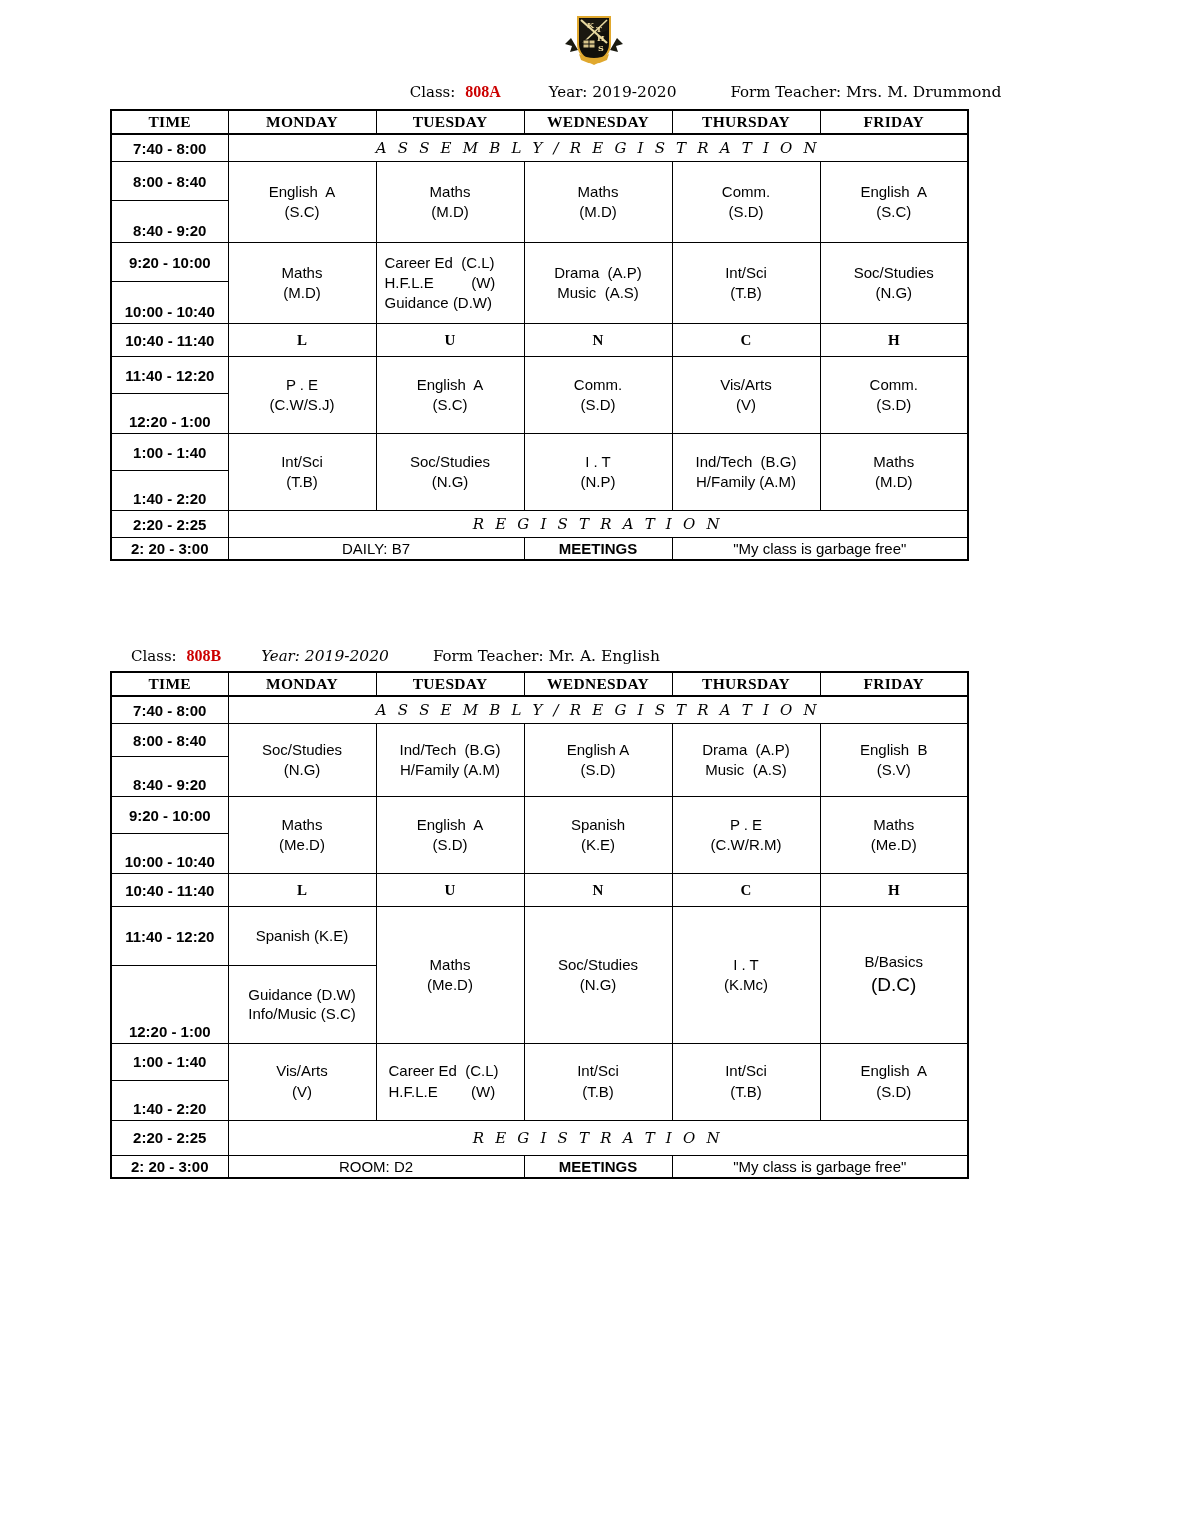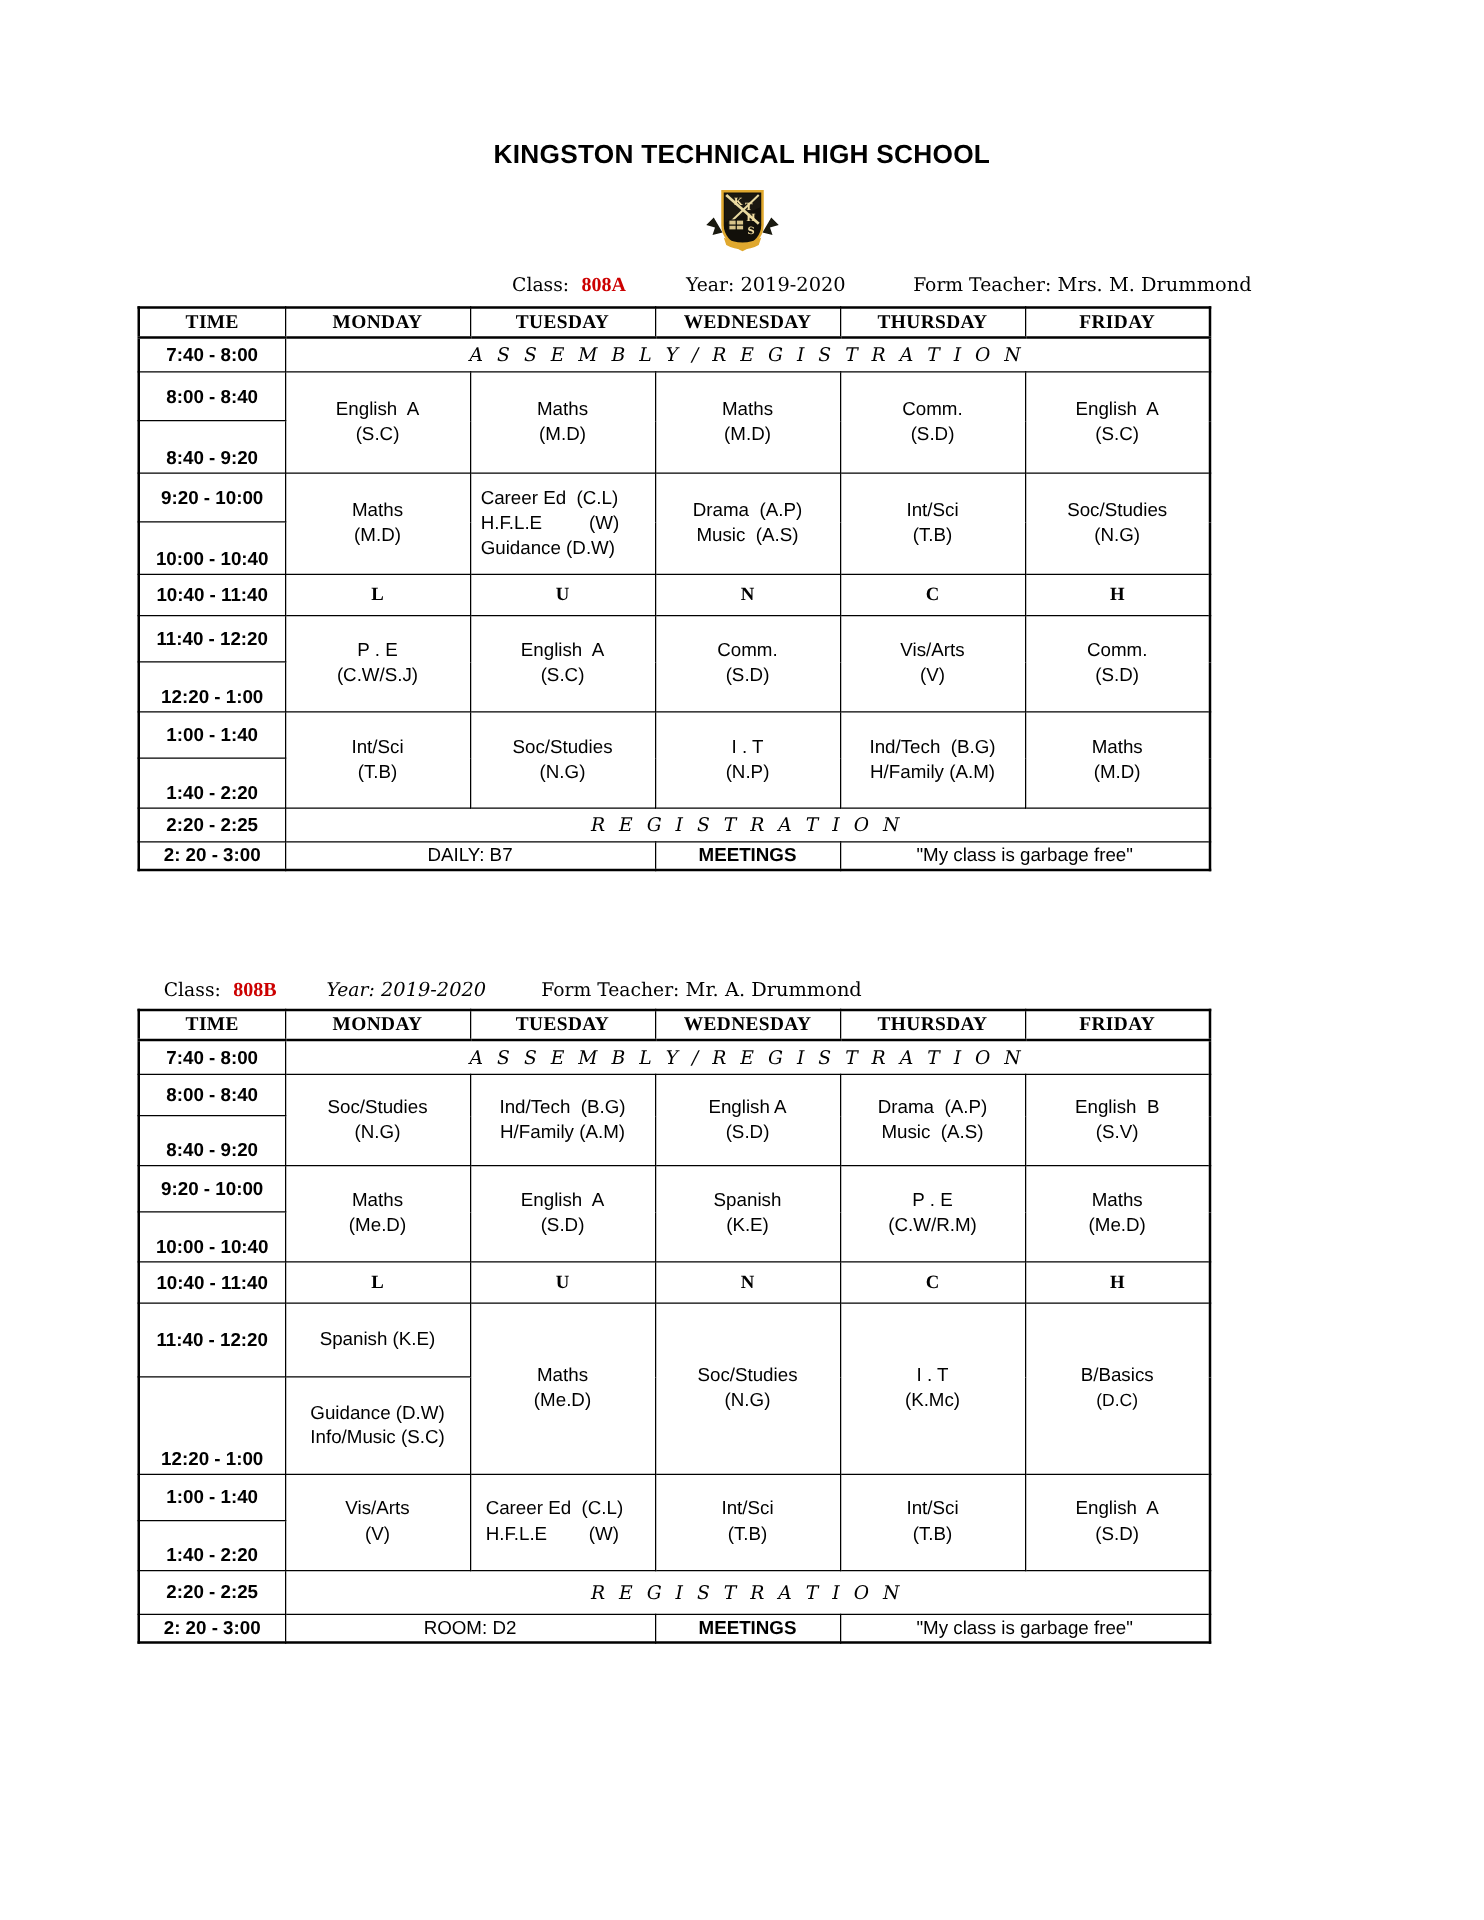--- a/index.html
+++ b/index.html
@@ -109,21 +109,21 @@
   .tm-top { border-bottom: 1px solid #000; }
   .tm-bot { border-top: 1px solid #000; }
 
   .subj {
     font-family: "Liberation Sans", sans-serif;
     font-size: 16px;
     line-height: 1.35;
     padding: 2px 3px;
   }
   .subj .ln { display: block; white-space: pre; }
-  .subj .sm { font-size: 14px; }
+  .subj .sm { font-size: 19px; }
 
   .banner {
     font-family: "DejaVu Serif", serif;
     font-style: italic;
     font-size: 17px;
     letter-spacing: 3.2px;
     height: 26px;
   }
   .lunch {
     font-family: "Liberation Serif", serif;
@@ -163,21 +163,20 @@
 
   .tbl1-wrap { margin-top: 2px; padding-left: 110px; }
   .tbl2-wrap { margin-top: 0px; padding-left: 110px; }
   .gap-block { height: 86px; }
 </style>
 </head>
 <body>
 
 <div class="page">
 
-  <div class="title-main">KINGSTON TECHNICAL HIGH SCHOOL</div>
 
   <div class="crest-wrap">
     <span class="crest">
       <svg width="62" height="62" viewBox="0 0 62 62">
         <path d="M8 28 L2 34 L9 36 L7 42 L15 40 Z" fill="#1a1a10"></path>
         <path d="M54 28 L60 34 L53 36 L55 42 L47 40 Z" fill="#1a1a10"></path>
         <path d="M14 6 L48 6 L48 34 Q48 47 31 55 Q14 47 14 34 Z" fill="#e0a82e"></path>
         <path d="M16 8 L46 8 L46 34 Q46 45.5 31 52.5 Q16 45.5 16 34 Z" fill="#12100a"></path>
         <path d="M17 9 L45 9 L45 20 L17 32 Z" fill="#1b1810"></path>
         <path d="M18 10 L44 33" stroke="#e8d9a0" stroke-width="2.2" fill="none"></path>
@@ -351,21 +350,21 @@
         <td class="meetings">MEETINGS</td>
         <td class="motto" colspan="2">"My class is garbage free"</td>
       </tr>
     </tbody>
   </table>
   </div>
 
   <div class="gap-block"></div>
 
   <div class="meta meta-2">
-    <span class="lbl">Class:</span><span>  </span><span class="cls-val">808B</span><span class="seg-year"><span class="lbl">Year:</span><span> </span><span>2019-2020</span></span><span class="seg-ft"><span class="lbl">Form Teacher:</span><span> </span><span>Mr. A. Drummond</span></span>
+    <span class="lbl">Class:</span><span>  </span><span class="cls-val">808B</span><span class="seg-year"><span class="lbl">Year:</span><span> </span><span>2019-2020</span></span><span class="seg-ft"><span class="lbl">Form Teacher:</span><span> </span><span>Mr. A. English</span></span>
   </div>
 
   <div class="tbl2-wrap">
   <table class="sched">
     <colgroup>
       <col style="width:117px">
           <col style="width:148px">
           <col style="width:148px">
       <col style="width:148px">
           <col style="width:148px">

